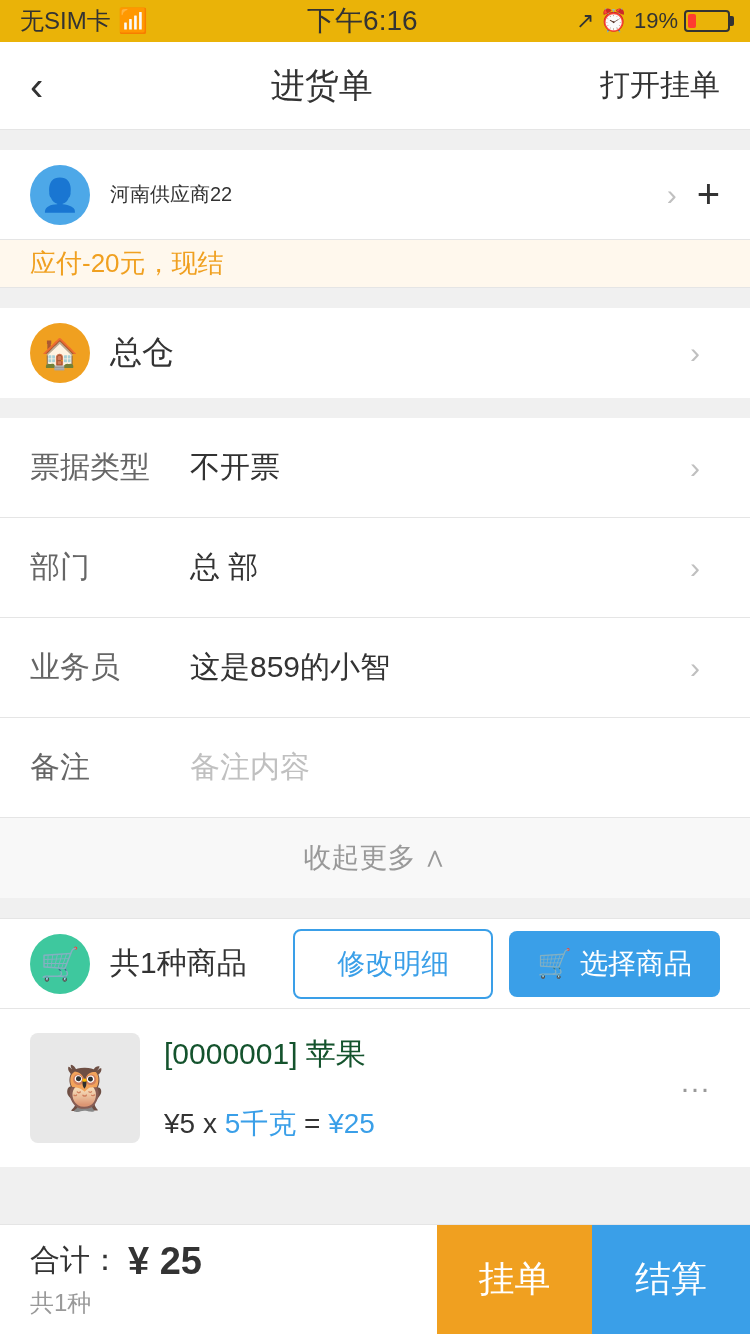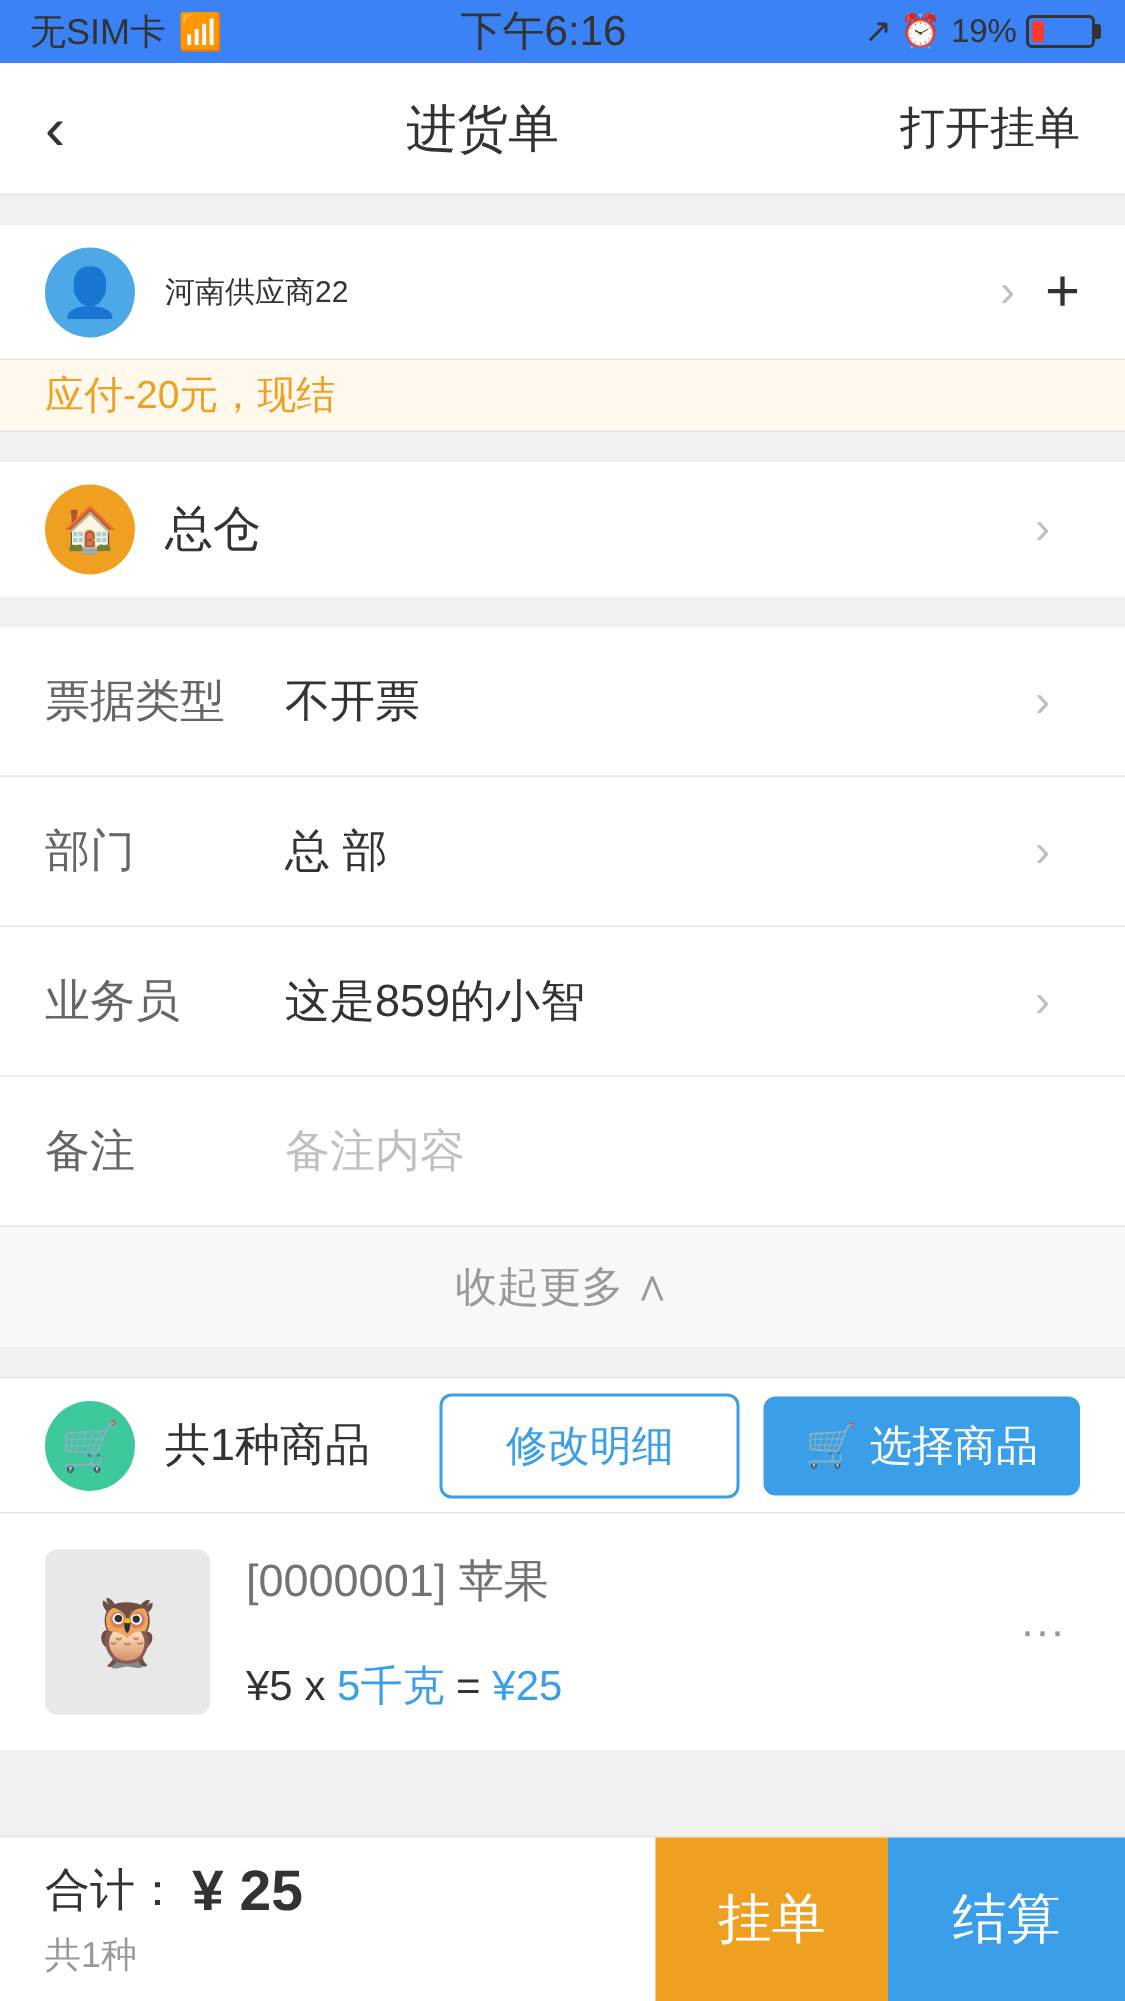--- a/index.html
+++ b/index.html
@@ -11,21 +11,21 @@
       background: #f0f0f0;
       font-size: 28px;
       color: #333;
       position: relative;
     }
 
     
     .status-bar {
       width: 750px;
       height: 42px;
-      background: #3b82f6;
+      background: #eab308;
       display: flex;
       align-items: center;
       justify-content: space-between;
       padding: 0 20px;
       font-size: 24px;
       color: #333;
     }
     .status-left { display: flex; align-items: center; gap: 8px; }
     .status-center { font-size: 28px; font-weight: 500; }
     .status-right { display: flex; align-items: center; gap: 6px; font-size: 22px; }
@@ -275,21 +275,21 @@
       align-items: center;
       justify-content: center;
       margin-right: 24px;
       flex-shrink: 0;
     }
     .product-info {
       flex: 1;
     }
     .product-name {
       font-size: 30px;
-      color: #737373;
+      color: #14532d;
       margin-bottom: 30px;
     }
     .product-price {
       font-size: 28px;
       color: #333;
     }
     .price-blue { color: #3a9fe8; }
     .product-more {
       color: #999;
       font-size: 30px;

